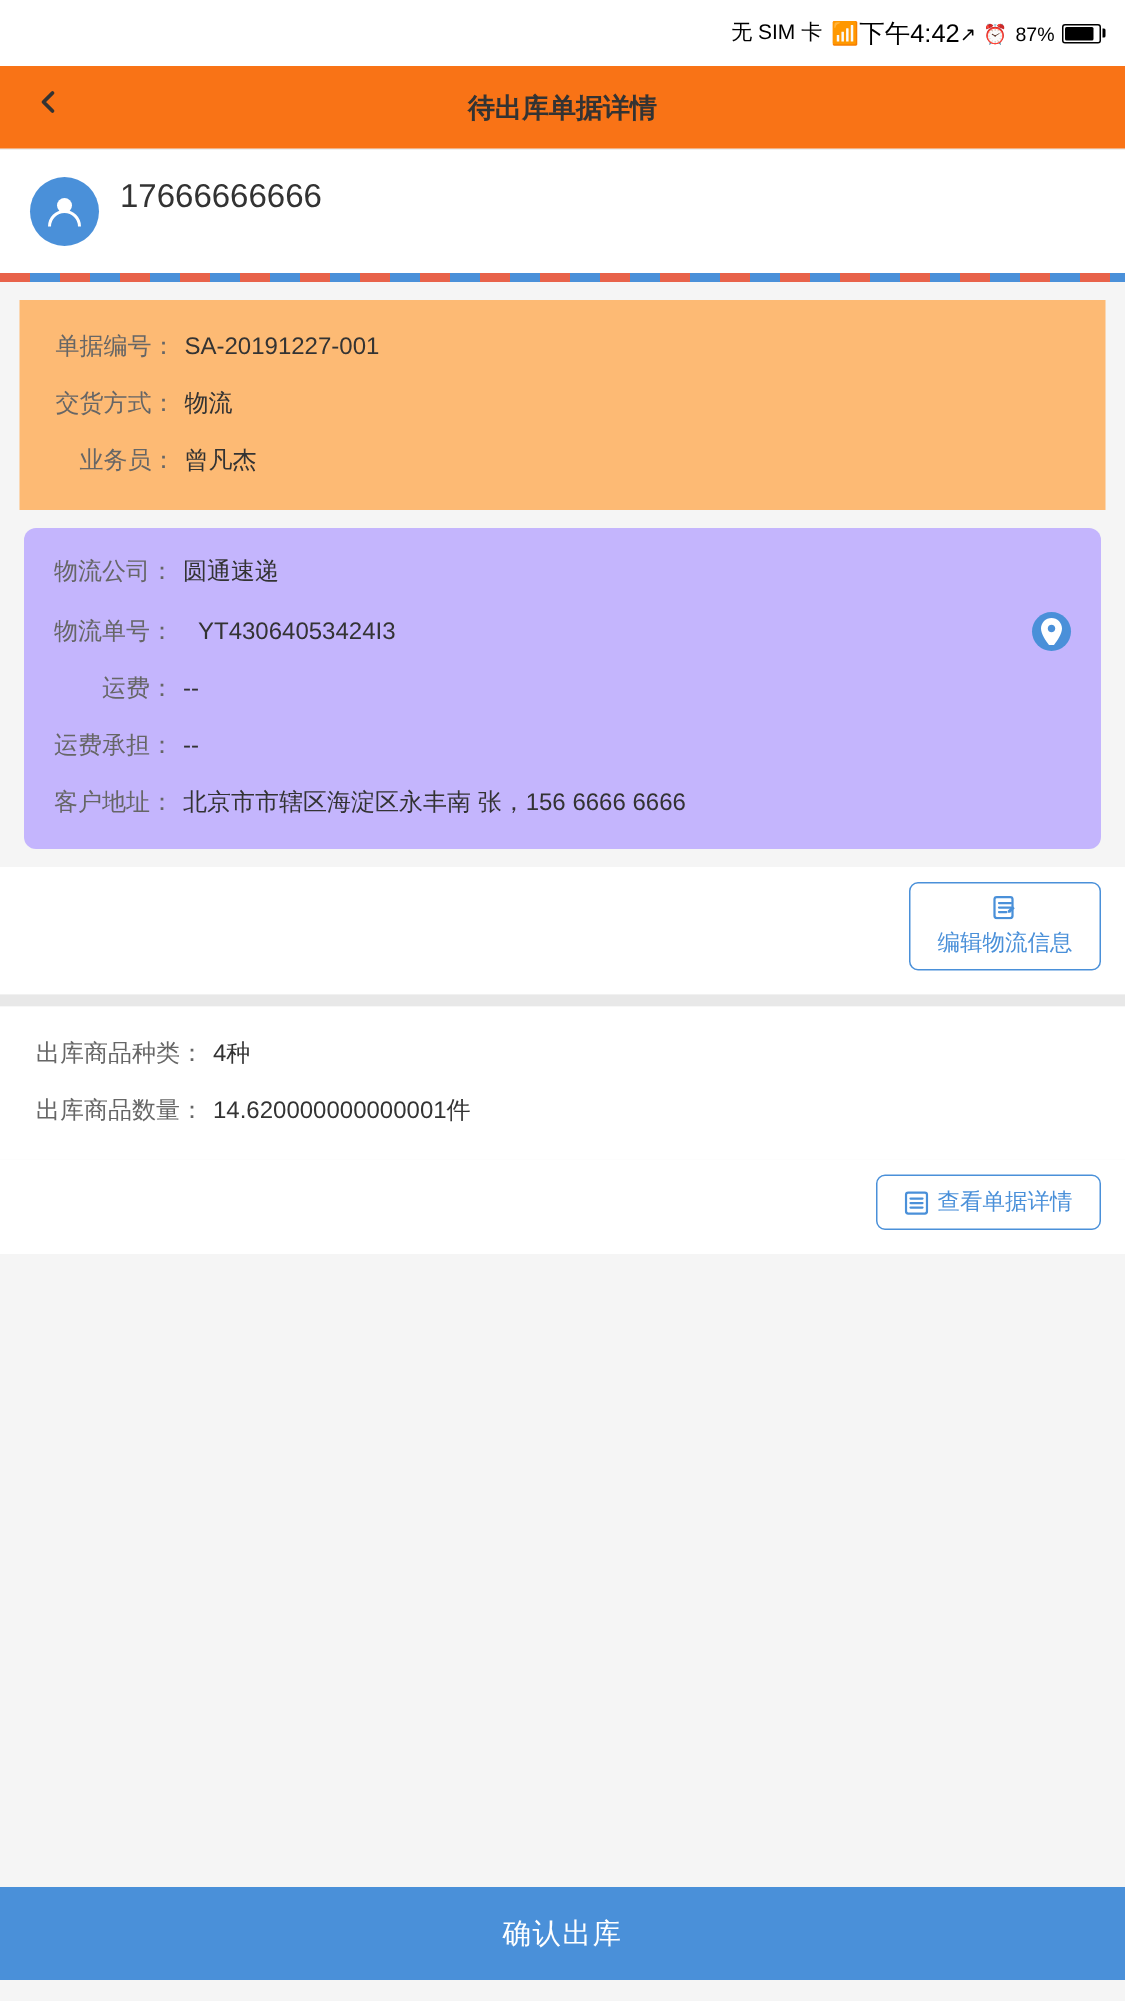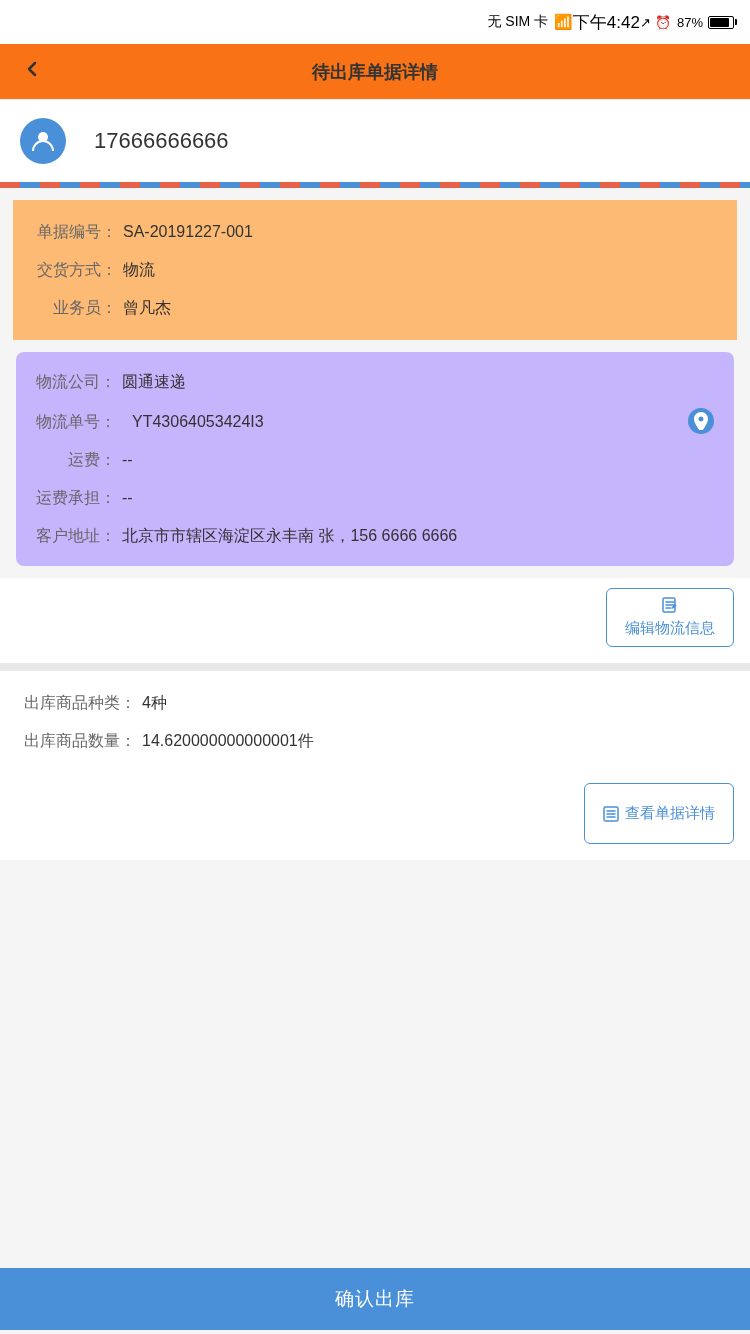--- a/index.html
+++ b/index.html
@@ -51,22 +51,21 @@
       font-size: 18px;
       font-weight: 600;
       color: #333;
     }
 
     
     .user-header {
       background: #fff;
       padding: 18px 20px;
       display: flex;
-      align-items: center;
-      gap: 28px;
+      gap: 14px;
       margin-bottom: 0;
     }
     .user-avatar {
       width: 46px;
       height: 46px;
       border-radius: 50%;
       background: #4a90d9;
       display: flex;
       align-items: center;
       justify-content: center;
@@ -180,37 +179,37 @@
     
     .view-btn-row {
       display: flex;
       justify-content: flex-end;
       padding: 10px 16px 16px;
       background: #fff;
     }
     .view-btn {
       border: 1.5px solid #4a90d9;
       border-radius: 6px;
-      padding: 20px 18px;
+      padding: 8px 18px;
       color: #4a90d9;
       font-size: 15px;
       display: flex;
       align-items: center;
       gap: 6px;
       cursor: pointer;
       background: #fff;
     }
 
     
     .spacer { flex: 1; background: #f5f5f5; min-height: 200px; }
 
     
     .confirm-btn-wrapper {
       position: fixed;
-      bottom: 4px;
+      bottom: 14px;
       left: 0;
       width: 750px;
       background: #4a90d9;
       padding: 18px 0;
       text-align: center;
     }
     .confirm-btn {
       color: #fff;
       font-size: 19px;
       font-weight: 500;

